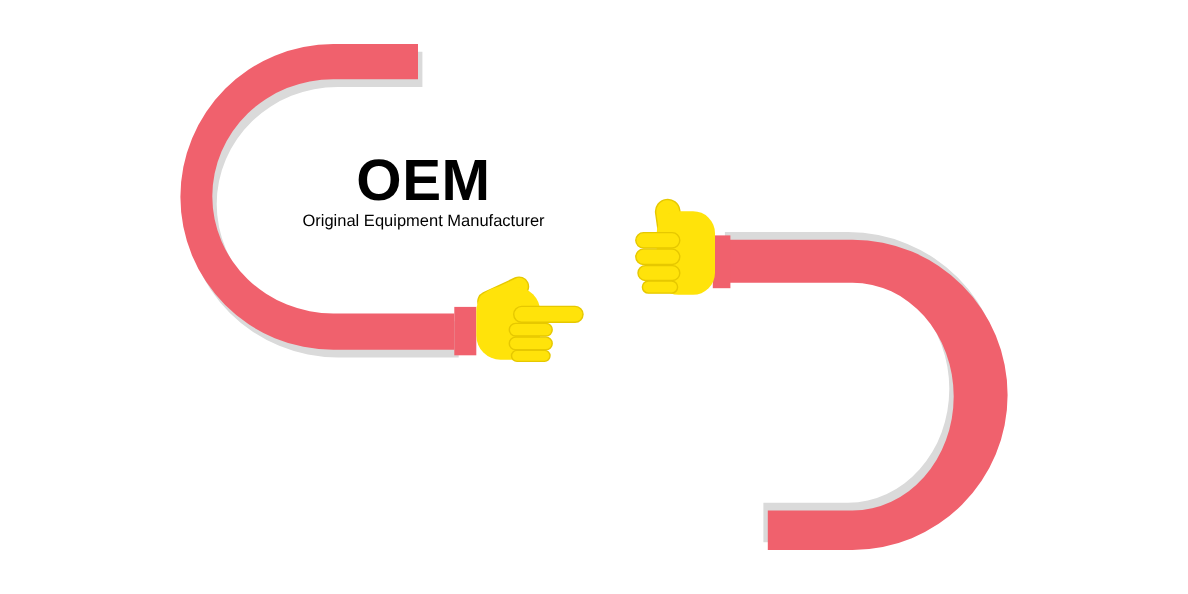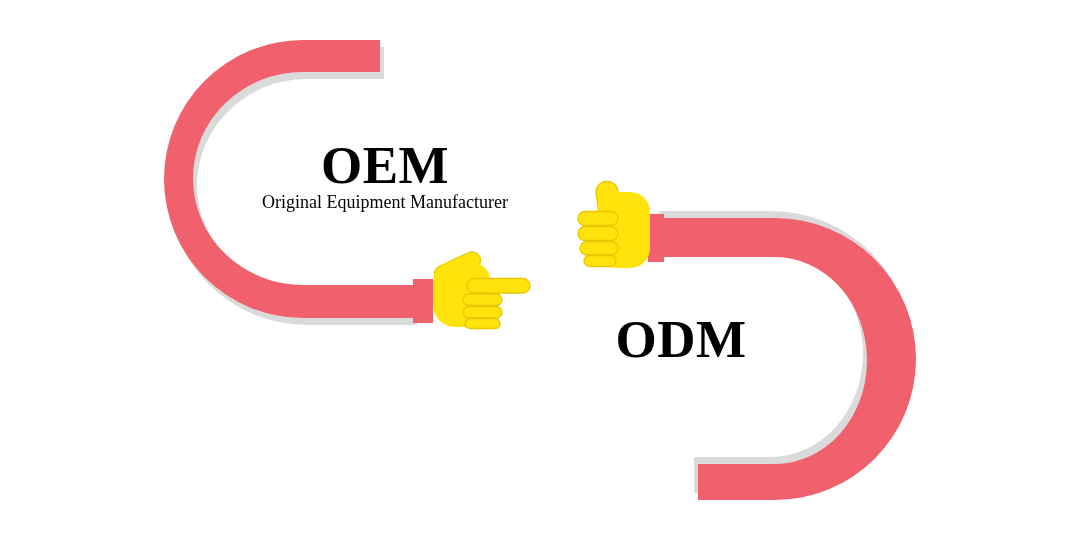--- a/index.html
+++ b/index.html
@@ -9,21 +9,20 @@
     height: 540px;
     background: var(--background, #fff);
     font-family: "Liberation Sans", sans-serif;
     overflow: hidden;
   }
   .canvas {
     position: relative;
     width: 1080px;
     height: 540px;
     background: var(--background, #fff);
-    font-family: Liberation Serif, serif;
   }
   .illustration {
     position: absolute;
     inset: 0;
     width: 1080px;
     height: 540px;
   }
   .arc-shadow { fill: var(--shadow-gray, #dadada); }
   .arc-pink   { fill: var(--arc-pink, #f0616d); }
   .cuff       { fill: var(--arc-pink, #f0616d); }
@@ -40,21 +39,21 @@
     font-size: 53px;
     line-height: 1.1;
     font-weight: bold;
     color: var(--text-black, #000);
     letter-spacing: 0.5px;
   }
   .label-sub {
     position: absolute;
     width: 340px;
     text-align: center;
-    font-size: 18px;
+    font-size: 15px;
     line-height: 1.2;
     font-weight: 400;
     color: var(--text-black, #000);
   }
   .oem-title { left: 225px; top: 136px; }
   .oem-sub   { left: 215px; top: 192px; }
   .odm-title { left: 521px; top: 310px; }
   .odm-sub   { left: 511px; top: 367px; }
 </style>
 </head>
@@ -97,15 +96,14 @@
         <rect class="hand-part" x="578" y="226.5" width="40" height="14" rx="7"></rect>
         <rect class="hand-part" x="580" y="241.5" width="38" height="13.5" rx="6.75"></rect>
         <rect class="hand-part" x="584" y="255.5" width="32" height="11" rx="5.5"></rect>
       </g>
     </g>
   </svg>
 
   <div class="label-title oem-title">OEM</div>
   <div class="label-sub oem-sub">Original Equipment Manufacturer</div>
 
-  <div class="label-title odm-title">ODM</div>
 
 </div>
 
 </body></html>

